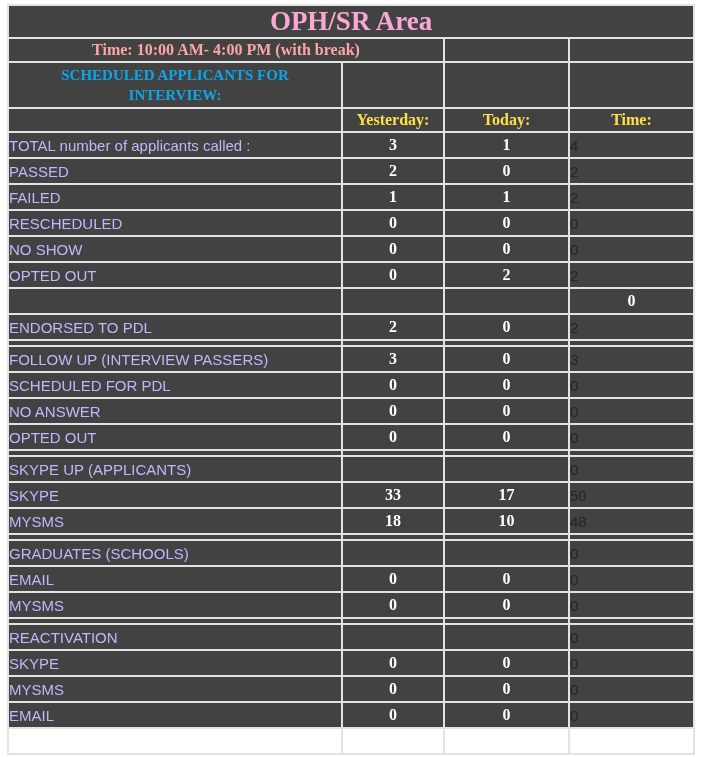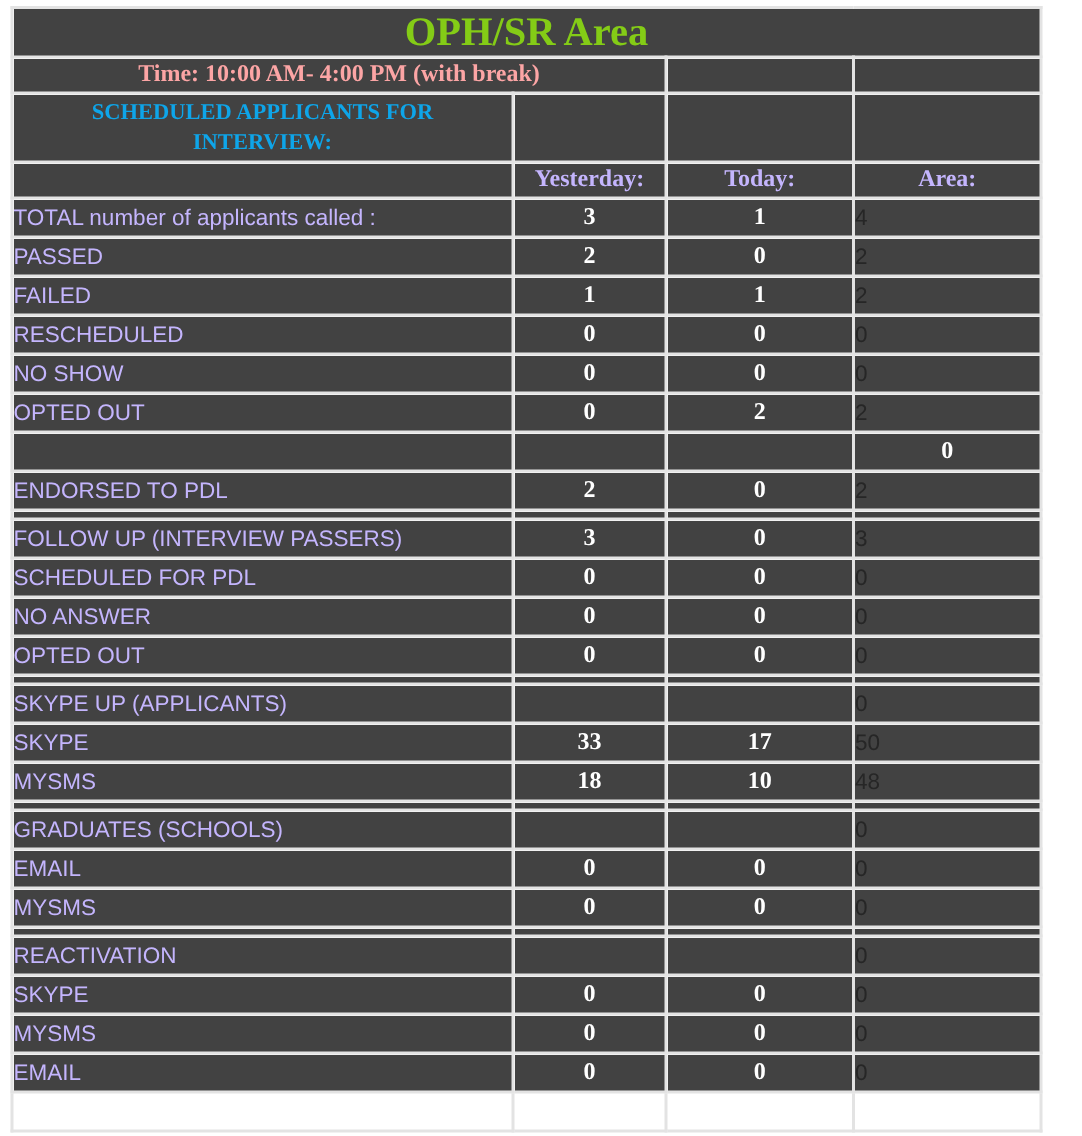--- a/index.html
+++ b/index.html
@@ -23,41 +23,41 @@
     border: 2px solid #e3e3e3;
     background: #424242;
     overflow: hidden;
     white-space: nowrap;
     padding: 0;
     vertical-align: middle;
   }
   .title-cell {
     height: 31px;
     text-align: center;
-    color: #84cc16;
+    color: #f9a8d4;
     font: bold 27px "Liberation Serif", "DejaVu Serif", serif;
   }
   .time-cell {
     height: 22px;
     text-align: center;
     color: #fca5a5;
     font: bold 16px "Liberation Serif", "DejaVu Serif", serif;
   }
   .sched-cell {
     height: 44px;
     text-align: center;
     color: #0ea5e9;
     font: bold 15px "Liberation Serif", "DejaVu Serif", serif;
     line-height: 20px;
     white-space: normal;
   }
   .colhead {
     height: 22px;
     text-align: center;
-    color: #c4b5fd;
+    color: #fde047;
     font: bold 16px "Liberation Serif", "DejaVu Serif", serif;
   }
   tr.data td { height: 24px; }
   td.label {
     text-align: left;
     padding-left: 3px;
     color: #c4b5fd;
     font: 15px "Liberation Sans", "DejaVu Sans", sans-serif;
   }
   td.num {
@@ -102,21 +102,21 @@
           <div>INTERVIEW:</div>
         </td>
         <td class="empty"></td>
         <td class="empty"></td>
         <td class="empty"></td>
       </tr>
       <tr>
         <td class="empty"></td>
         <td class="colhead">Yesterday:</td>
         <td class="colhead">Today:</td>
-        <td class="colhead">Area:</td>
+        <td class="colhead">Time:</td>
       </tr>
     </tbody>
     <tbody id="rows-body">
         <tr class="data">
           <td class="label">TOTAL number of applicants called :</td>
           <td class="num">3</td>
           <td class="num">1</td>
           <td class="tnum">4</td>
         </tr>
         <tr class="data">

